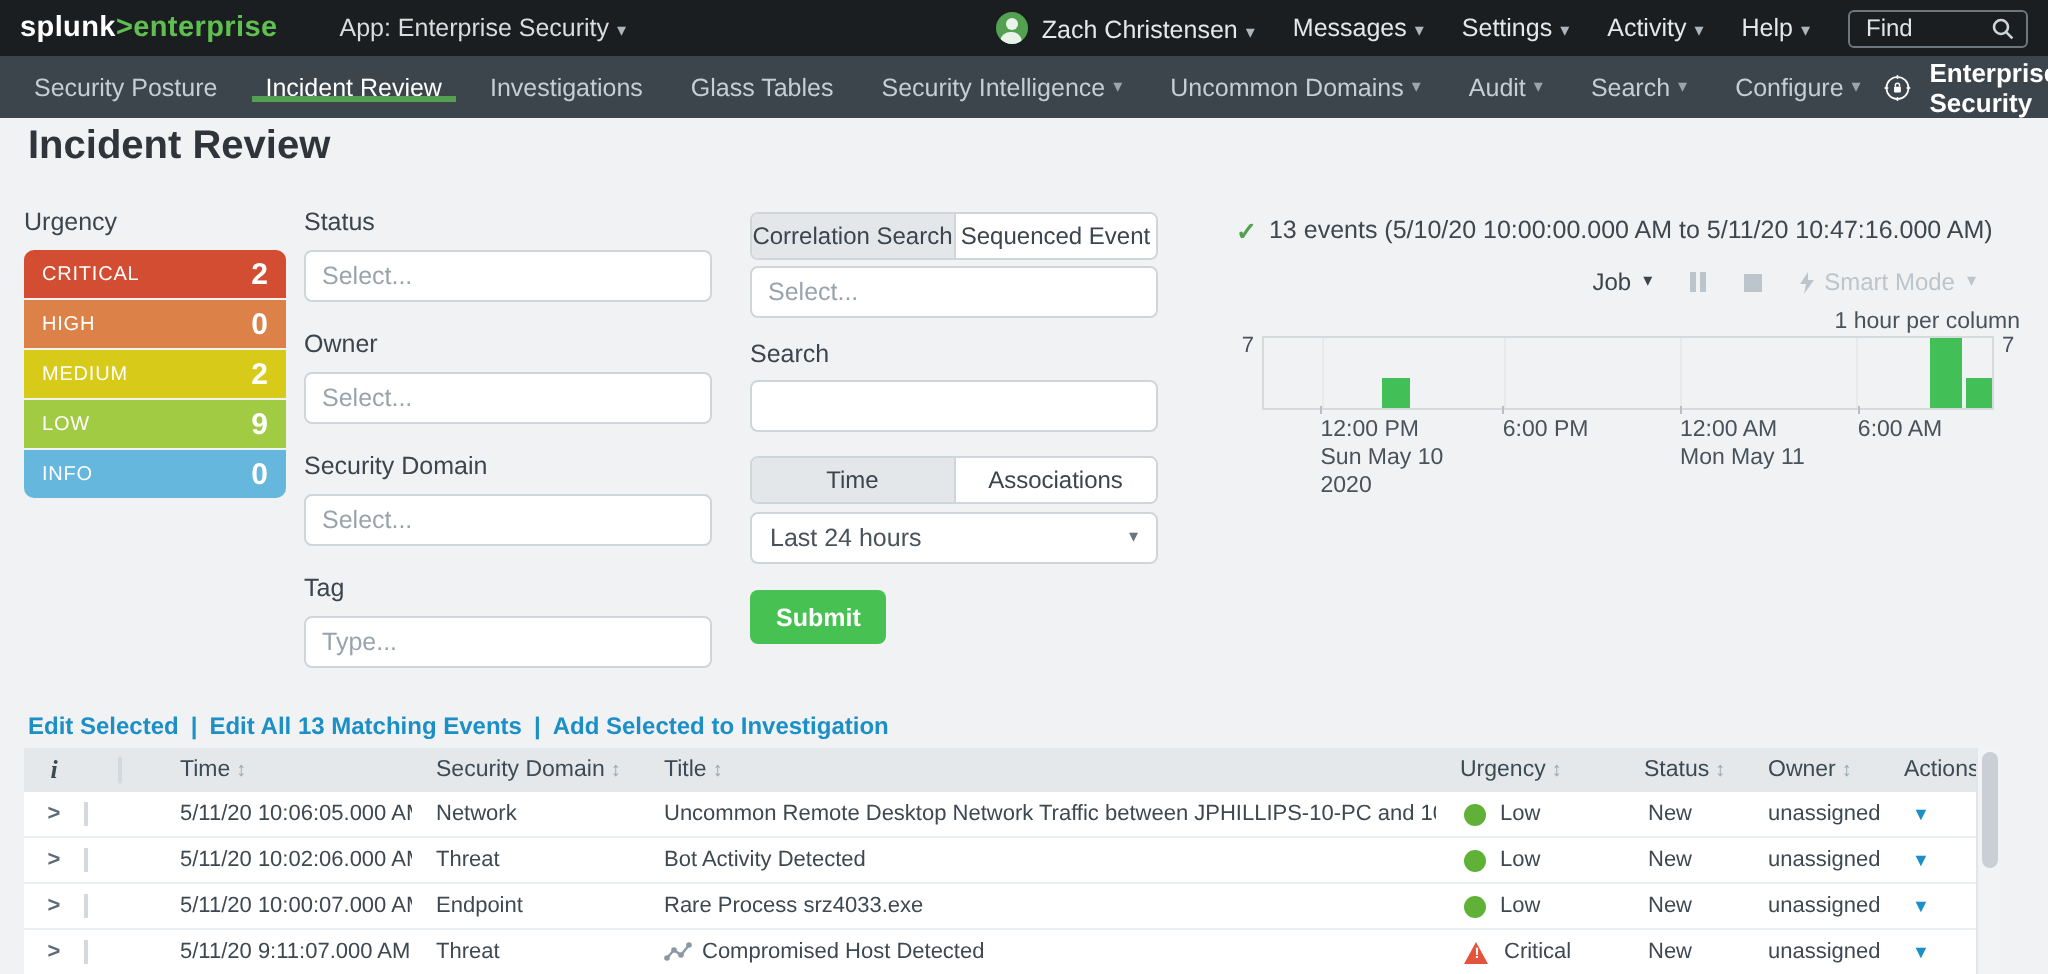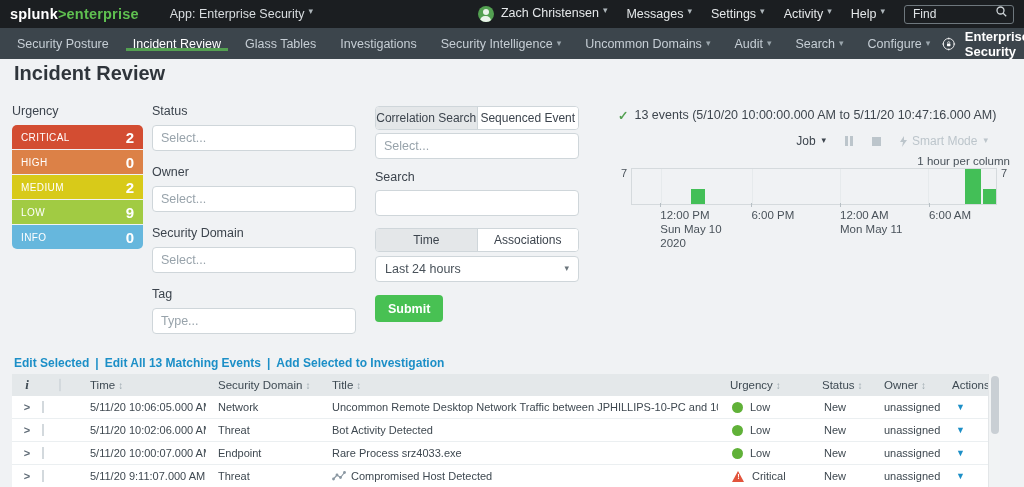--- a/index.html
+++ b/index.html
@@ -8,25 +8,25 @@
        background:#f0f2f4;font-family:"Liberation Sans",sans-serif;color:#3e4850;}
 
   
   .topbar{position:absolute;top:0;left:0;width:1024px;height:28px;background:#1b1e21;
           display:flex;align-items:center;padding:0 10px;color:#e5e8ea;font-size:12.5px;}
   .brand{font-weight:bold;font-size:14.5px;color:#fff;letter-spacing:.2px;margin-right:31px;cursor:pointer}
   .brand .green{color:#5fc050}
   .app-menu{color:#d9dde0;cursor:pointer}
   .caret{font-size:9px;margin-left:4px;color:#aeb6bb;display:inline-block;transform:translateY(-1px)}
   .topbar-right{margin-left:auto;display:flex;align-items:center;gap:19px}
-  .tb-item{cursor:pointer;display:flex;align-items:flex-start;white-space:nowrap}
+  .tb-item{cursor:pointer;display:flex;align-items:flex-end;white-space:nowrap}
   .avatar{width:16px;height:16px;border-radius:50%;background:#53a051;margin-right:7px;position:relative;overflow:hidden}
   .avatar::before{content:"";position:absolute;left:5px;top:3px;width:6px;height:6px;border-radius:50%;background:#eaf3ea}
   .avatar::after{content:"";position:absolute;left:2.5px;top:10px;width:11px;height:7px;border-radius:5px 5px 0 0;background:#eaf3ea}
-  .find{display:flex;align-items:flex-start;justify-content:space-between;width:110px;height:19px;
+  .find{display:flex;align-items:center;justify-content:space-between;width:90px;height:19px;
         border:1px solid #6e777d;border-radius:3px;padding:0 6px;background:transparent}
   .find input{background:transparent;border:none;outline:none;width:62px;color:#e5e8ea;font-size:12px;font-family:inherit}
   .find input::placeholder{color:#e0e4e7}
 
   
   .navbar{position:absolute;top:28px;left:0;width:1024px;height:31px;background:#3c454c;
           display:flex;align-items:stretch;padding:0 5px;font-size:12.5px;color:#c6ced5}
   .nav-item{display:flex;align-items:center;padding:0 12px;cursor:pointer;position:relative;white-space:nowrap}
   .nav-item .caret{color:#9aa5ac}
   .nav-item.active{color:#fff}
@@ -165,24 +165,24 @@
 
 <div class="navbar">
   <div style="display:flex;align-items:center">
       <div class="nav-item">
         <span>Security Posture</span>
       </div>
       <div class="nav-item active">
         <span>Incident Review</span>
       </div>
       <div class="nav-item">
+        <span>Investigations</span>
+      </div>
+      <div class="nav-item">
         <span>Glass Tables</span>
-      </div>
-      <div class="nav-item">
-        <span>Investigations</span>
       </div>
       <div class="nav-item">
         <span>Security Intelligence</span>
         <span class="caret">▾</span>
       </div>
       <div class="nav-item">
         <span>Uncommon Domains</span>
         <span class="caret">▾</span>
       </div>
       <div class="nav-item">

